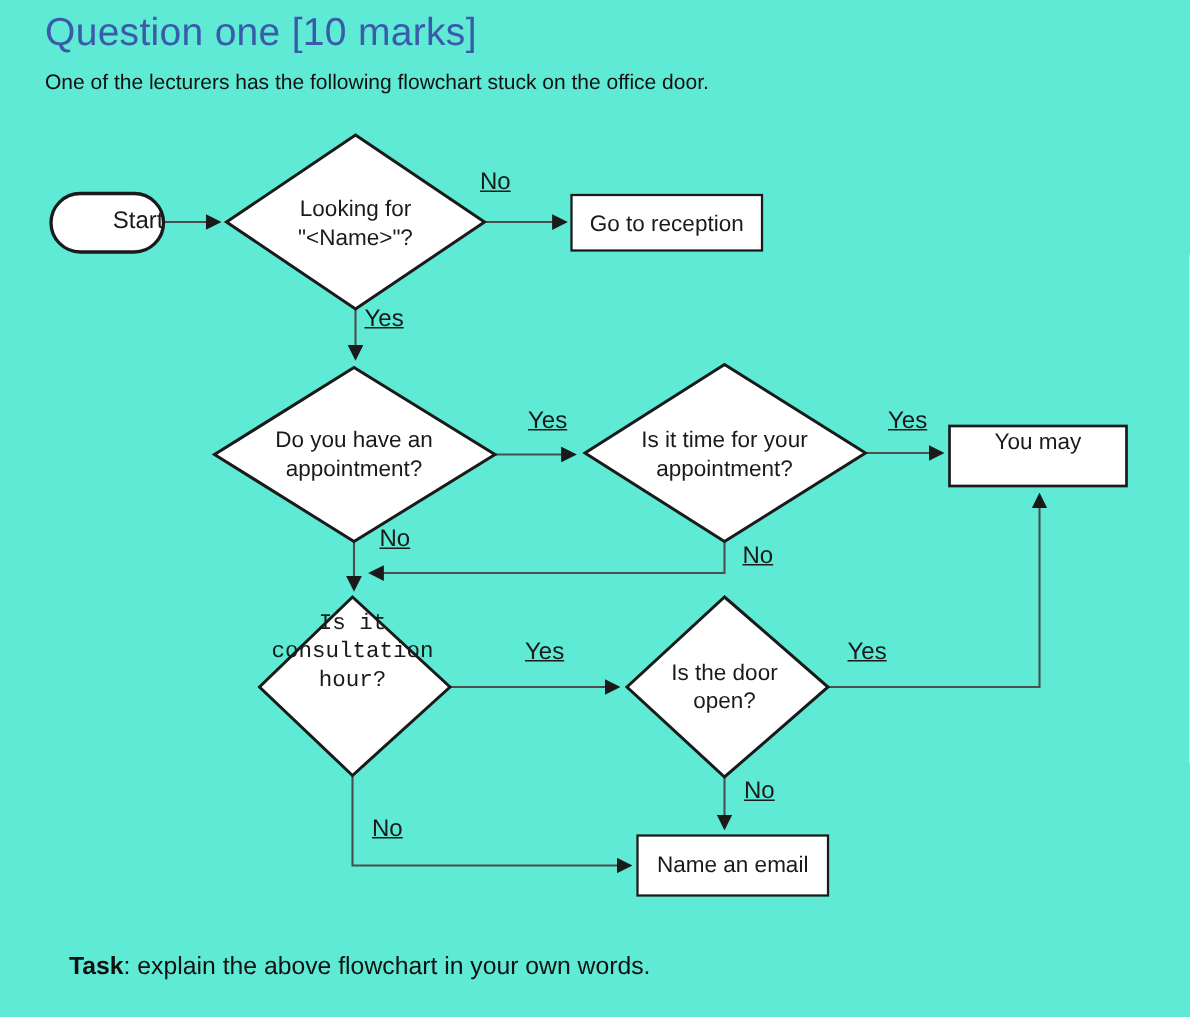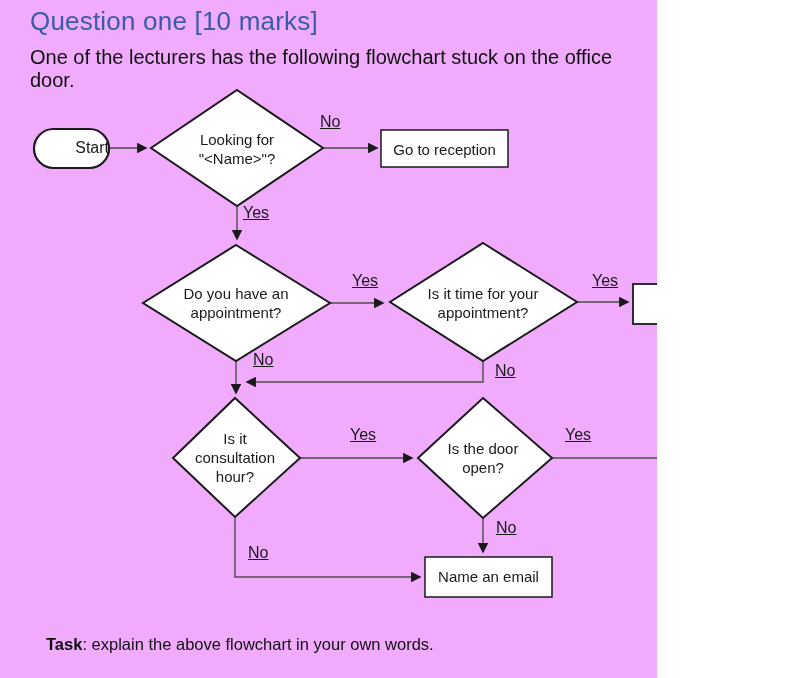--- a/index.html
+++ b/index.html
@@ -1,32 +1,32 @@
 <!DOCTYPE html>
 <html><head>
 <meta charset="utf-8">
 <style>
   html,body{margin:0;padding:0;background:#ffffff;}
   .page{
     position:relative;
-    width:657px;height:678px;
-    background:#f0abfc;
+    width:793px;height:678px;
+    background:#5eead4;
     font-family:"Liberation Sans", sans-serif;
     overflow:hidden;
   }
   .q-title{
     position:absolute;left:30px;top:6px;
     font-size:26px;font-weight:400;
     color:#3A5BA9;
     letter-spacing:0.2px;
     margin:0;
   }
   .intro{
     position:absolute;left:30px;top:46px;
-    font-size:20px;color:#111;margin:0;
+    font-size:14px;color:#111;margin:0;
   }
   .task{
     position:absolute;left:30px;top:619px;
     font-size:16.5px;color:#111;margin:16px;
   }
   .task .task-label{font-weight:700;}
   svg.flow-canvas{position:absolute;left:0;top:0;}
   .node-text{
     position:absolute;
     text-align:center;
@@ -99,21 +99,21 @@
 
   <div class="node-text" style="left:393px;top:284px;width:180px;">
     <span>Is it time for your</span>
     <span>appointment?</span>
   </div>
 
   <div class="node-text" style="left:633px;top:285px;width:118px;">
     <span>You may</span>
   </div>
 
-  <div class="node-text" style="left:175px;top:429px;width:120px;">
+  <div class="node-text" style="left:175px;top:406px;width:120px;font-family:Liberation Mono, monospace;">
     <span>Is it</span>
     <span>consultation</span>
     <span>hour?</span>
   </div>
 
   <div class="node-text" style="left:415px;top:439px;width:136px;">
     <span>Is the door</span>
     <span>open?</span>
   </div>
 

